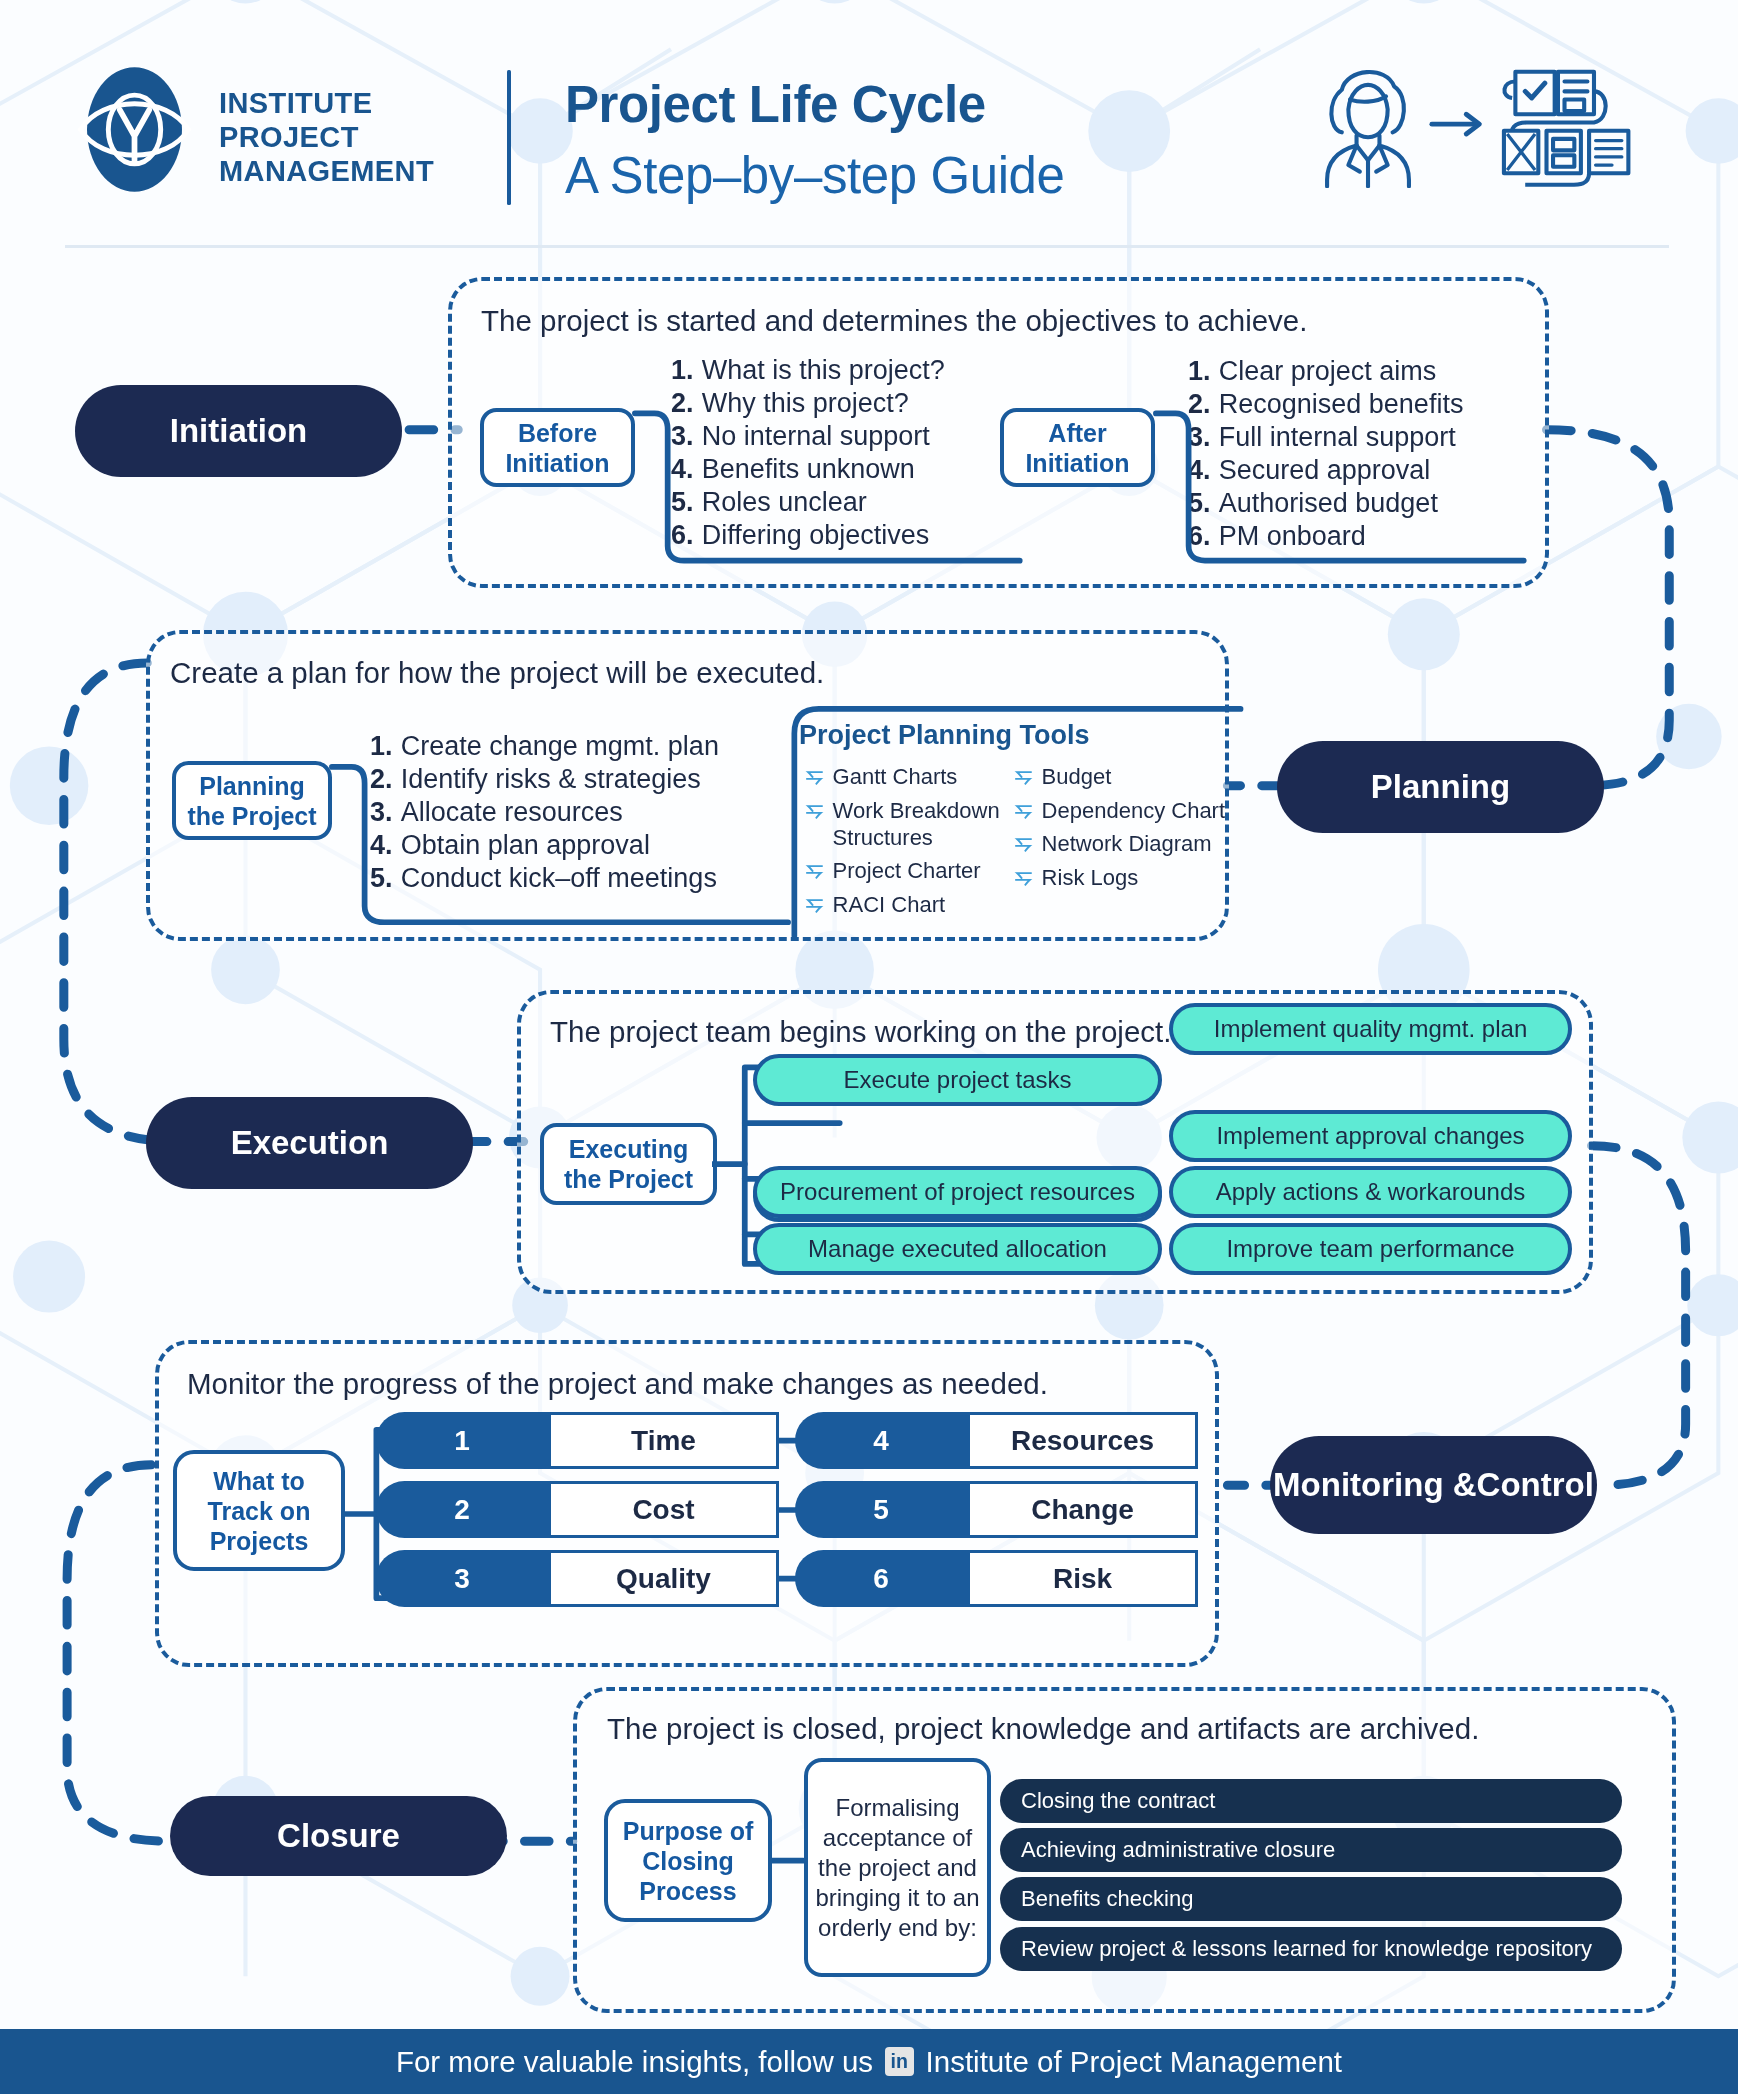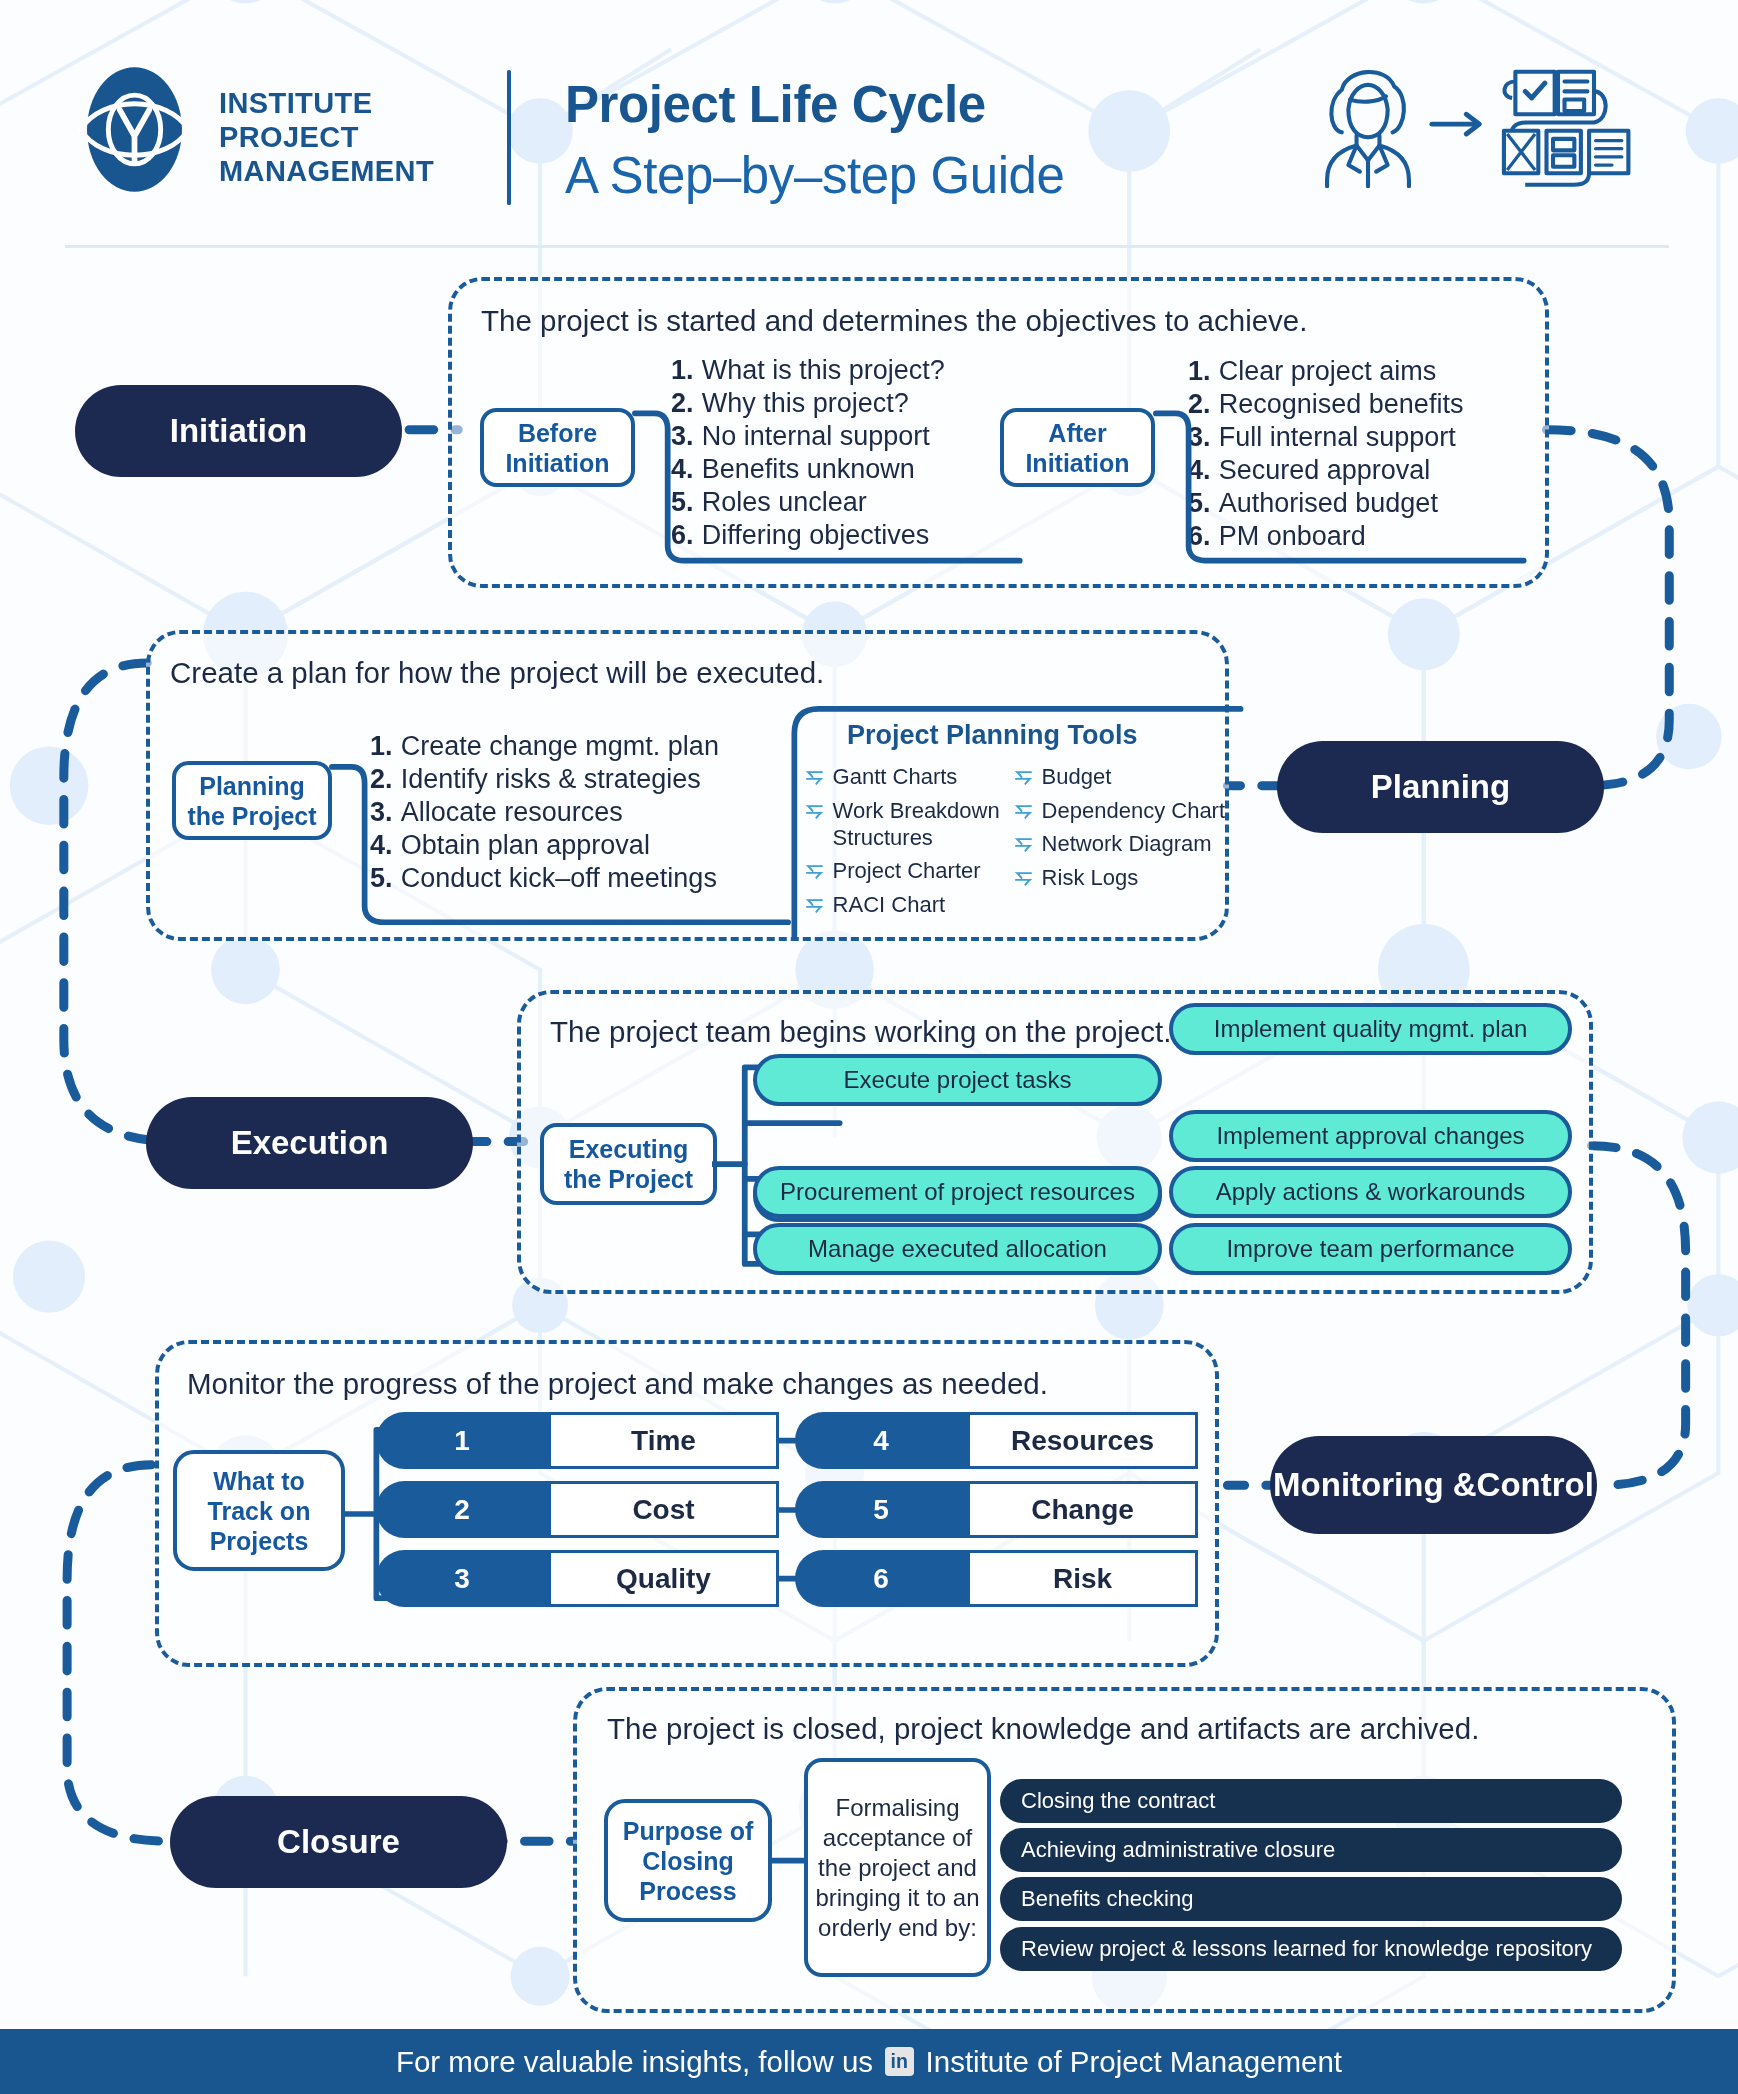--- a/index.html
+++ b/index.html
@@ -354,21 +354,21 @@
         <span>Conduct kick–off meetings</span>
       </div>
 </div>
 <svg style="position:absolute; left:327px; top:757px; width:466px; height:176px;" viewBox="0 0 570 215" xmlns="http://www.w3.org/2000/svg">
   <path d="M 6 12 L 30 12 C 42 12 46 20 46 32 L 46 182 C 46 196 56 202 70 202 L 564 202" fill="none" stroke="#1a5b9c" stroke-width="7" stroke-linecap="round" stroke-linejoin="round"></path>
 </svg>
 
 <svg style="position:absolute; left:786px; top:704px; width:458px; height:237px;" viewBox="0 0 560 290" xmlns="http://www.w3.org/2000/svg">
   <path d="M 556 6 L 40 6 C 20 6 10 16 10 36 L 10 284" fill="none" stroke="#1a5b9c" stroke-width="7" stroke-linecap="round" stroke-linejoin="round"></path>
 </svg>
-<div class="tools-title" style="left:847px; top:720px;text-align:right;">Project Planning Tools</div>
+<div class="tools-title" style="left:799px; top:720px;text-align:right;">Project Planning Tools</div>
 <div class="tools-col" style="left:806px; top:763px; width:213px;">
   <div class="tool-item">
         <span class="tool-arrow">⥧</span>
         <span>Gantt Charts</span>
       </div>
   <div class="tool-item">
         <span class="tool-arrow">⥧</span>
         <span>Work Breakdown Structures</span>
       </div>
   <div class="tool-item">
@@ -498,21 +498,21 @@
 <div class="m-label" style="left:967px; top:1481px; width:231px; height:57px;">
       <span>Change</span>
     </div>
 <div class="m-num" style="left:795px; top:1550px; width:172px; height:57px;">
       <span>6</span>
     </div>
 <div class="m-label" style="left:967px; top:1550px; width:231px; height:57px;">
       <span>Risk</span>
     </div>
 
-<div class="pill" style="left:170px; top:1796px; width:337px; height:92px;">
+<div class="pill" style="left:170px; top:1796px; width:337px; height:80px;">
   <span>Closure</span>
 </div>
 
 <div class="panel" style="left:573px; top:1687px; width:1103px; height:326px;"></div>
 
 <div class="panel-head" style="left:607px; top:1712px;">The project is closed, project knowledge and artifacts are archived.</div>
 
 <div class="obox" style="left:604px; top:1799px; width:168px; height:123px; flex-direction:column; border-radius:21px;">
   <span>Purpose of</span>
   <span>Closing</span>

